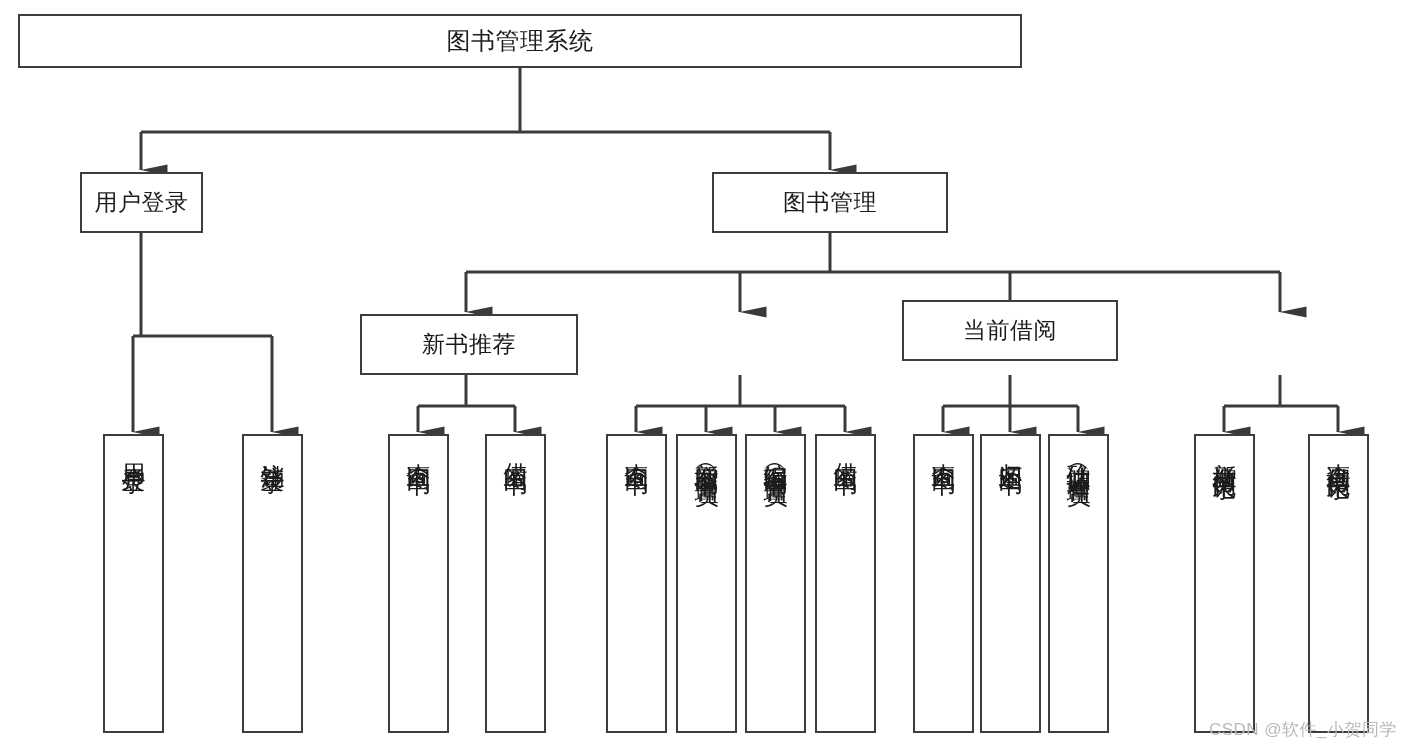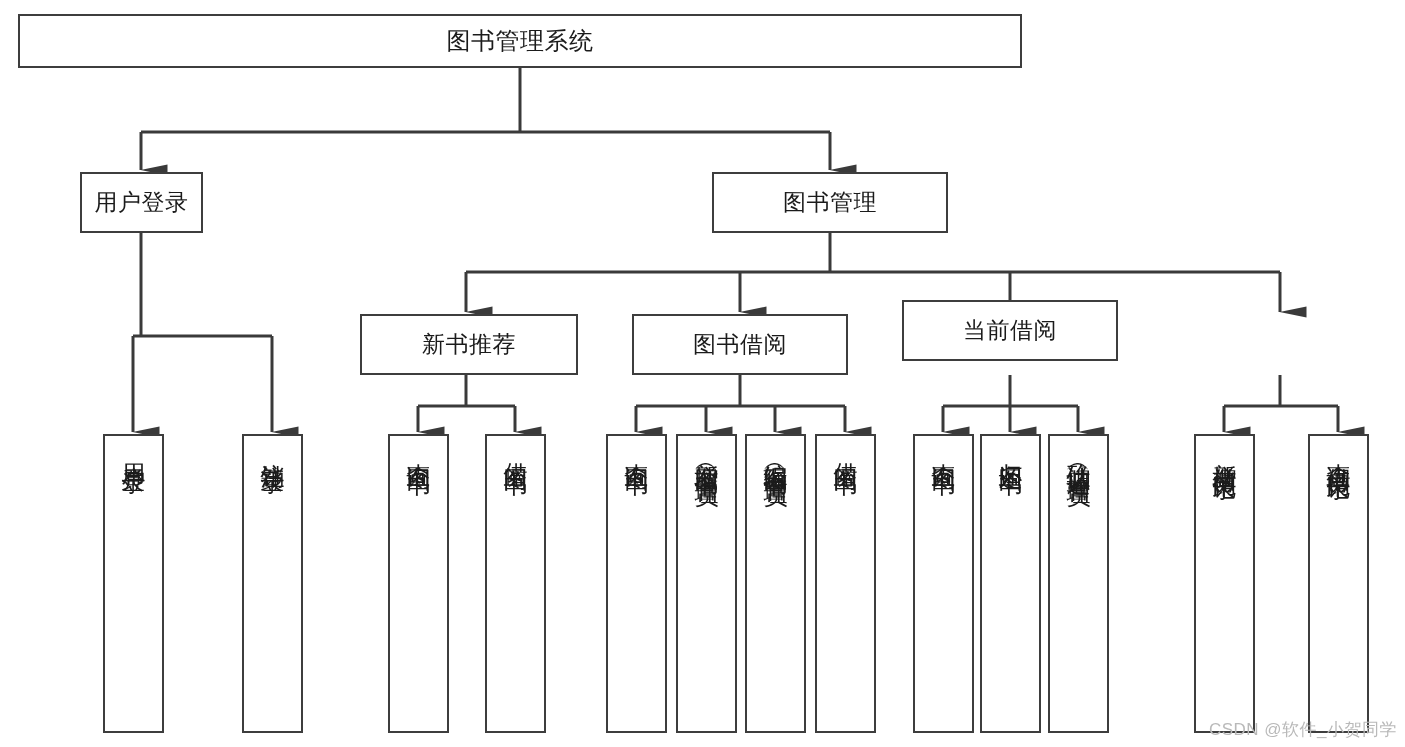--- a/index.html
+++ b/index.html
@@ -136,23 +136,20 @@
   <div class="node horiz" style="left:80px; top:172px; width:123px; height:61px;">
     <span class="lbl">用户登录</span>
   </div>
   <div class="node horiz" style="left:712px; top:172px; width:236px; height:61px;">
     <span class="lbl">图书管理</span>
   </div>
 
   <div class="node horiz" style="left:360px; top:314px; width:218px; height:61px;">
     <span class="lbl">新书推荐</span>
   </div>
-  <div class="node horiz" style="left:632px; top:314px; width:216px; height:61px;">
-    <span class="lbl">图书借阅</span>
-  </div>
   <div class="node horiz" style="left:902px; top:300px; width:216px; height:61px;">
     <span class="lbl">当前借阅</span>
   </div>
 
   <div class="node vert" style="left:103px; top:434px; width:61px; height:299px;">
     <span class="lbl">用户登录</span>
   </div>
   <div class="node vert" style="left:242px; top:434px; width:61px; height:299px;">
     <span class="lbl">注销登录</span>
   </div>

